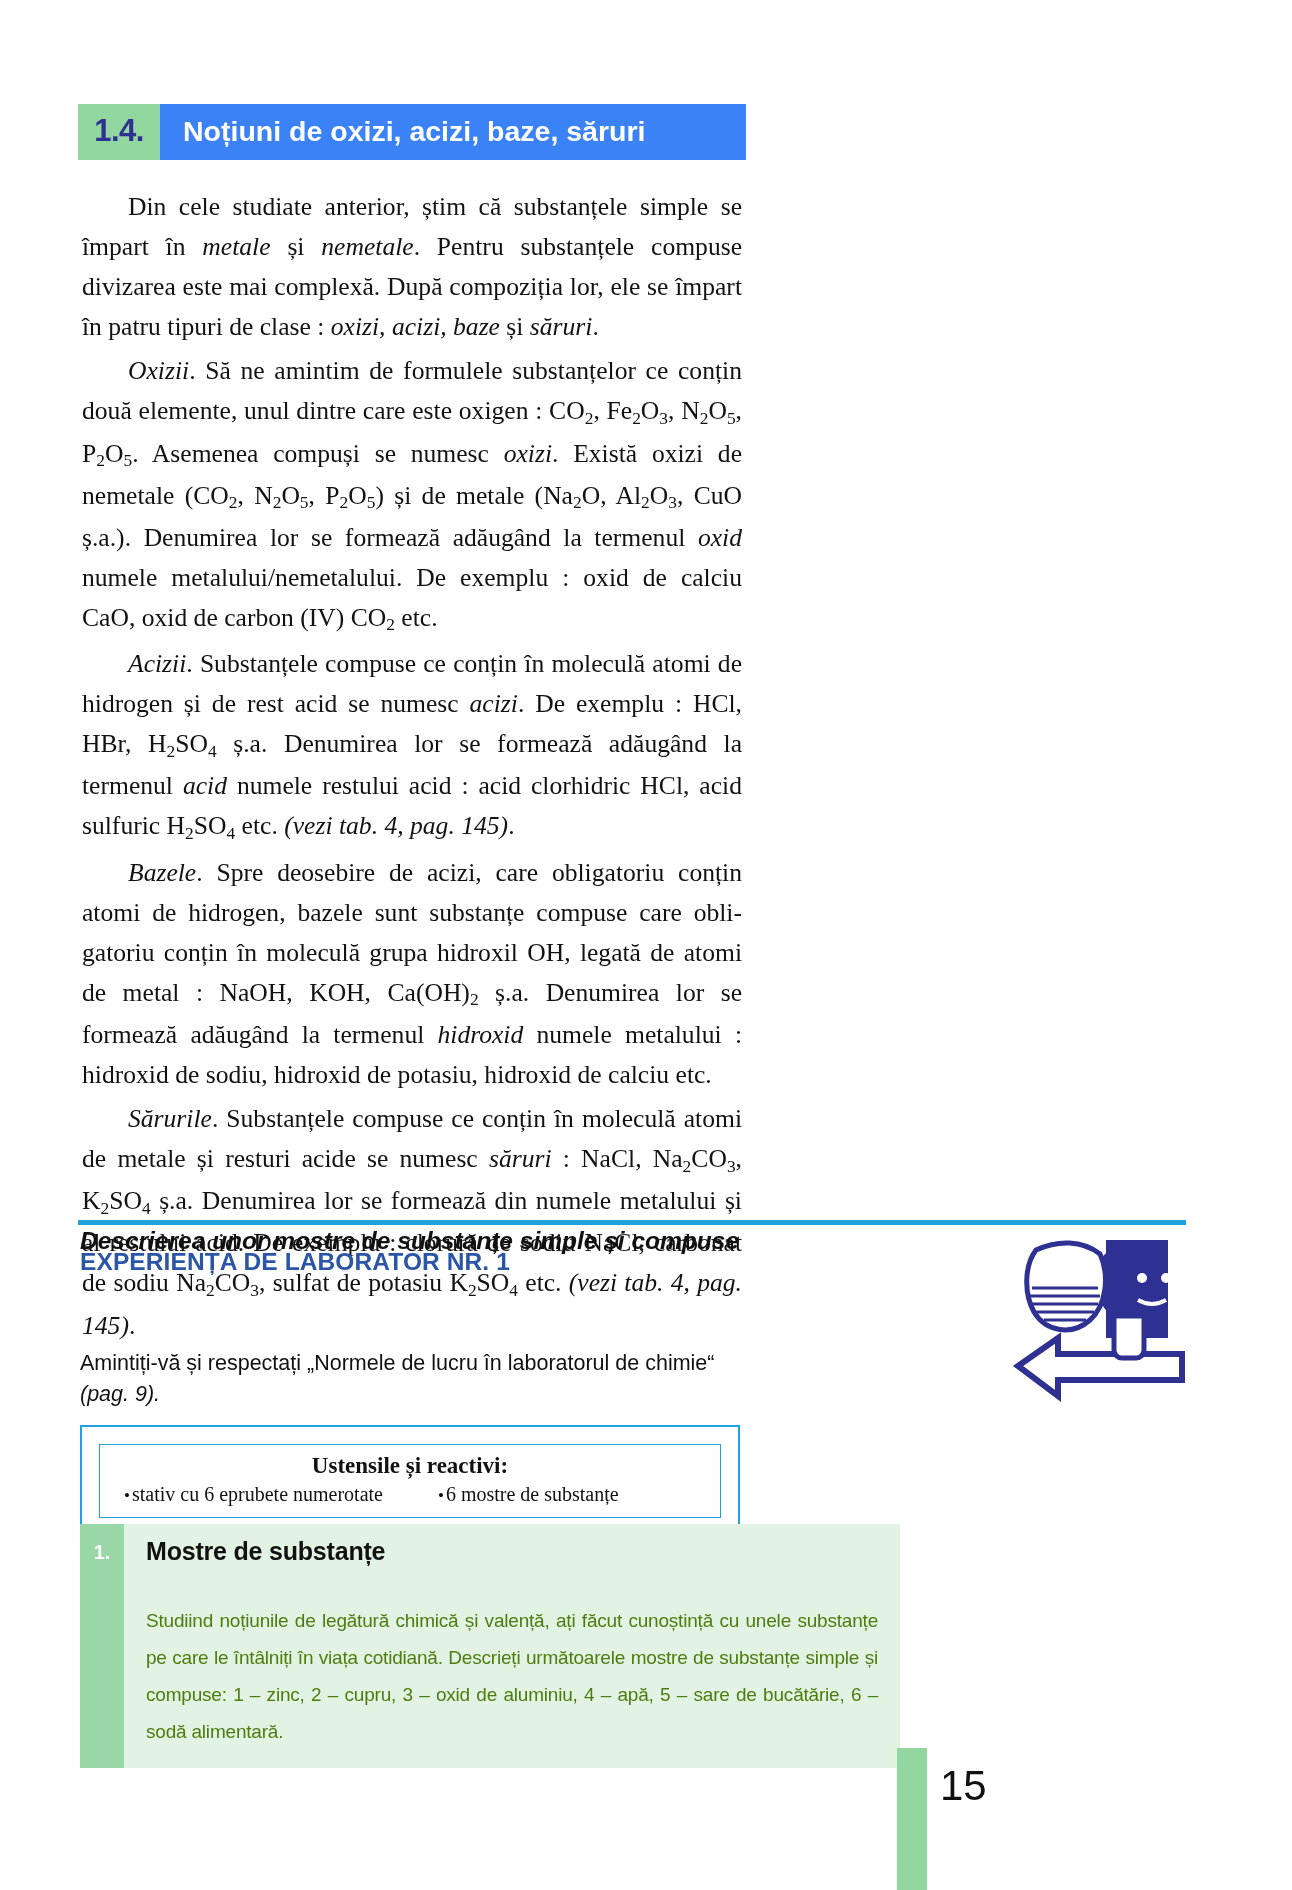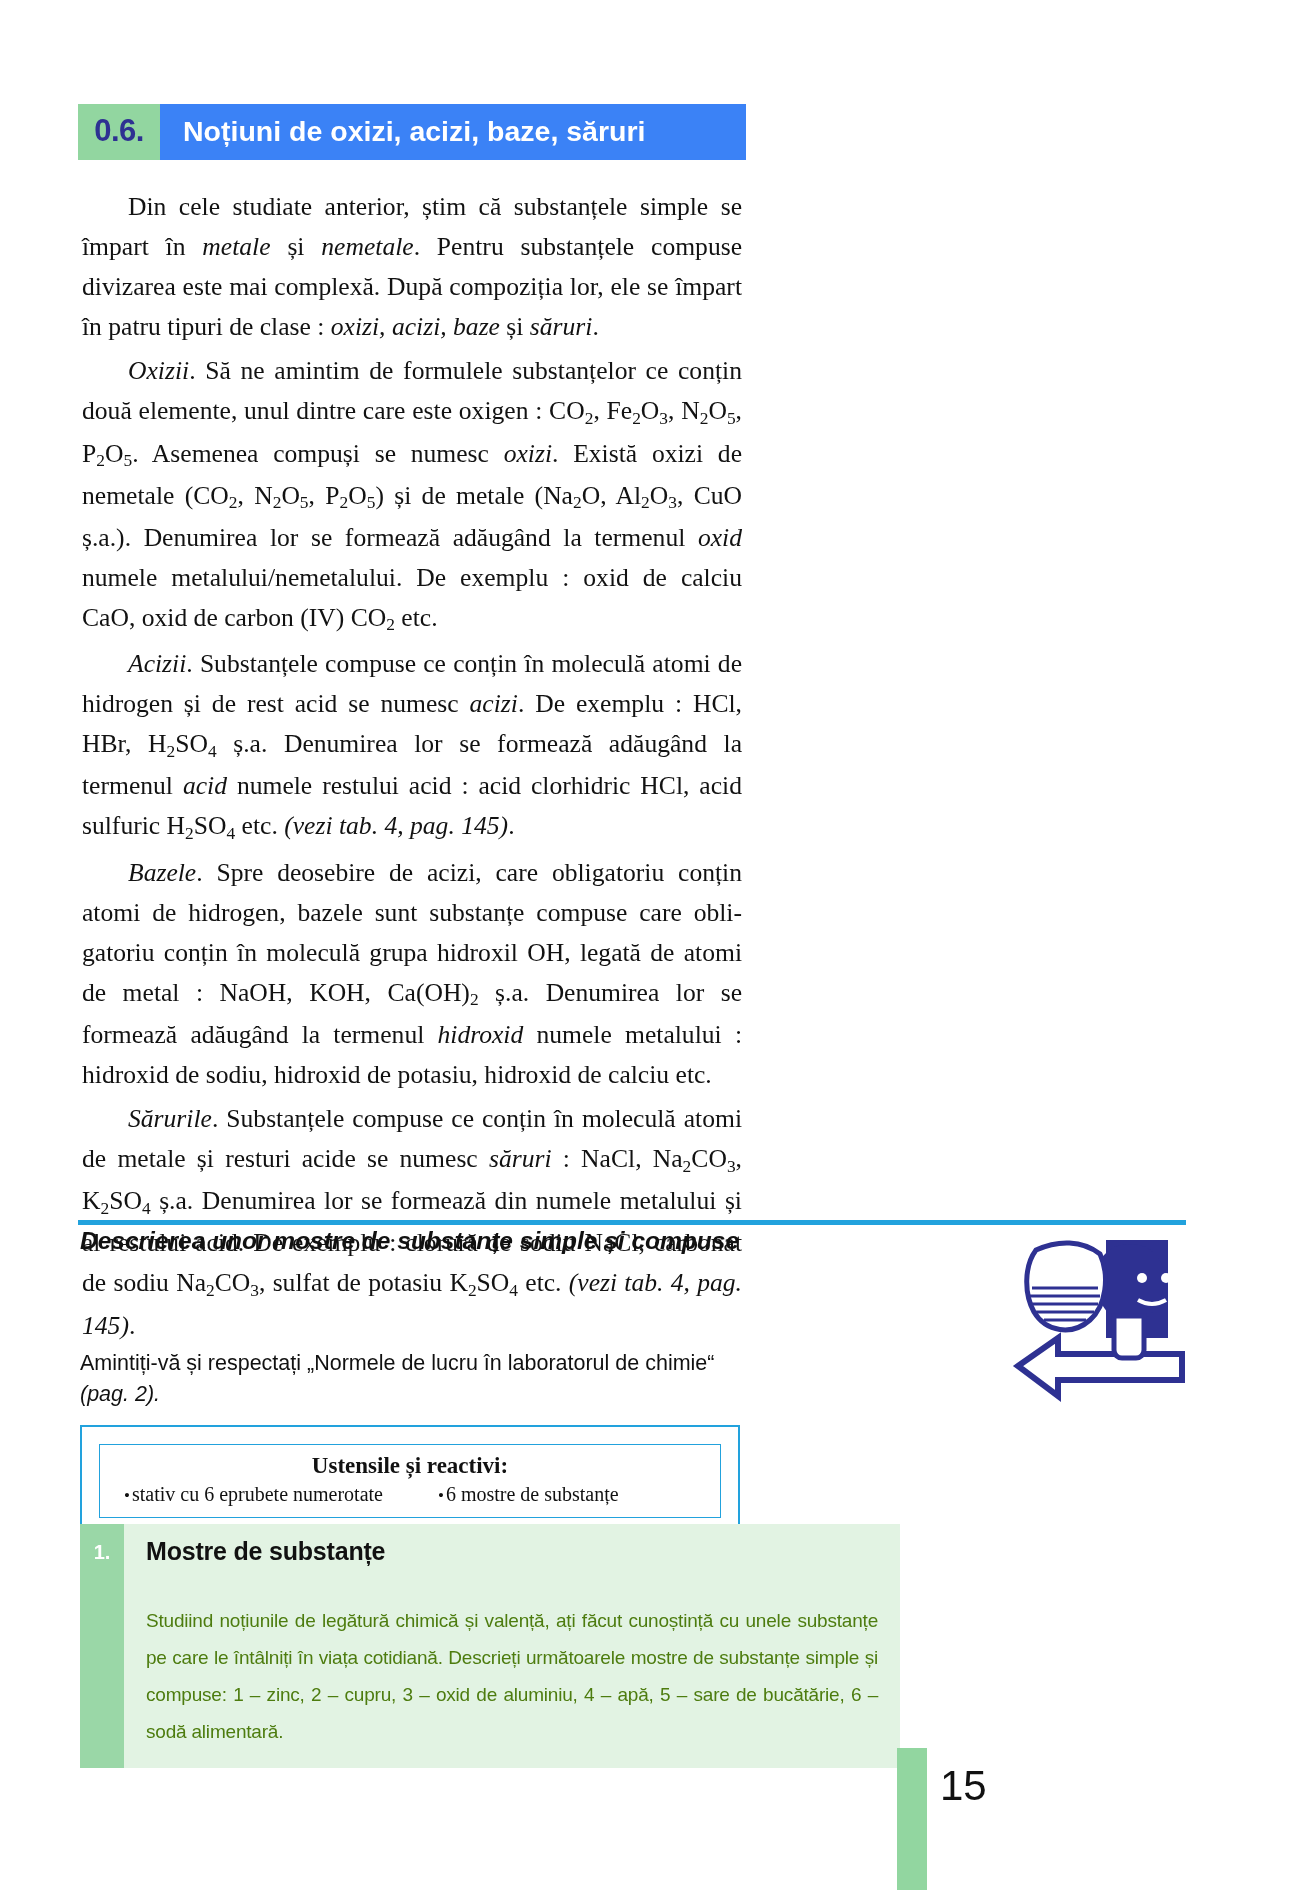--- a/index.html
+++ b/index.html
@@ -240,36 +240,37 @@
     font-size: 42px;
     color: #111111;
   }
 </style>
 </head>
 <body>
 
 <div class="page">
 
   <div class="section-header">
-    <div class="section-number">0.6.</div>
+    <div class="section-number">1.4.</div>
     <div class="section-title">Noțiuni de oxizi, acizi, baze, săruri</div>
   </div>
 
   <div class="prose">
     <p>Din cele studiate anterior, știm că substanțele simple se împart în <i>metale</i> și <i>nemetale</i>. Pentru substanțele compuse divizarea este mai complexă. După compoziția lor, ele se împart în patru tipuri de clase : <i>oxizi, acizi, baze</i> și <i>săruri</i>.</p>
     <p><i>Oxizii</i>. Să ne amintim de formulele substanțelor ce con­țin două elemente, unul dintre care este oxigen : CO<sub>2</sub>, Fe<sub>2</sub>O<sub>3</sub>, N<sub>2</sub>O<sub>5</sub>, P<sub>2</sub>O<sub>5</sub>. Asemenea compuși se numesc <i>oxizi</i>. Există oxizi de nemetale (CO<sub>2</sub>, N<sub>2</sub>O<sub>5</sub>, P<sub>2</sub>O<sub>5</sub>) și de metale (Na<sub>2</sub>O, Al<sub>2</sub>O<sub>3</sub>, CuO ș.a.). Denumirea lor se formează adăugând la termenul <i>oxid</i> numele metalului/nemetalului. De exemplu : oxid de calciu CaO, oxid de carbon (IV) CO<sub>2</sub> etc.</p>
     <p><i>Acizii</i>. Substanțele compuse ce conțin în moleculă atomi de hidrogen și de rest acid se numesc <i>acizi</i>. De exem­plu : HCl, HBr, H<sub>2</sub>SO<sub>4</sub> ș.a. Denumirea lor se formează adău­gând la termenul <i>acid</i> numele restului acid : acid clorhidric HCl, acid sulfuric H<sub>2</sub>SO<sub>4</sub> etc. <i>(vezi tab. 4, pag. 145)</i>.</p>
     <p><i>Bazele</i>. Spre deosebire de acizi, care obligatoriu conțin atomi de hidrogen, bazele sunt substanțe compuse care obli­gatoriu conțin în moleculă grupa hidroxil OH, legată de atomi de metal : NaOH, KOH, Ca(OH)<sub>2</sub> ș.a. Denumirea lor se formează adăugând la termenul <i>hidroxid</i> numele metalului : hidroxid de sodiu, hidroxid de potasiu, hidroxid de calciu etc.</p>
     <p><i>Sărurile</i>. Substanțele compuse ce conțin în moleculă atomi de metale și resturi acide se numesc <i>săruri</i> : NaCl, Na<sub>2</sub>CO<sub>3</sub>, K<sub>2</sub>SO<sub>4</sub> ș.a. Denumirea lor se formează din numele metalului și al restului acid. De exemplu : clorură de sodiu NaCl, carbonat de sodiu Na<sub>2</sub>CO<sub>3</sub>, sulfat de potasiu K<sub>2</sub>SO<sub>4</sub> etc. <i>(vezi tab. 4, pag. 145)</i>.</p>
   </div>
 
   <div class="cyan-rule"></div>
 
+  <div class="exp-heading">EXPERIENȚA DE LABORATOR NR. 1</div>
   <div class="exp-subheading">Descrierea unor mostre de substanțe simple și compuse</div>
-  <div class="exp-note">Amintiți-vă și respectați „Normele de lucru în laboratorul de chimie“ <i>(pag. 2).</i></div>
+  <div class="exp-note">Amintiți-vă și respectați „Normele de lucru în laboratorul de chimie“ <i>(pag. 9).</i></div>
 
   <div class="illustration">
     <svg viewBox="0 0 180 172" width="180" height="172" xmlns="http://www.w3.org/2000/svg">
       <g fill="#2e3192">
 
         <path d="M96 2 h62 v98 h-62 z"></path>
 
         <path d="M120 6 c20 0 34 14 34 34 c0 26 -14 44 -34 44 c-20 0 -34 -18 -34 -44 c0 -20 14 -34 34 -34 z" fill="#2e3192"></path>
         <circle cx="132" cy="40" r="5" fill="#ffffff"></circle>
         <circle cx="156" cy="40" r="5" fill="#ffffff"></circle>

